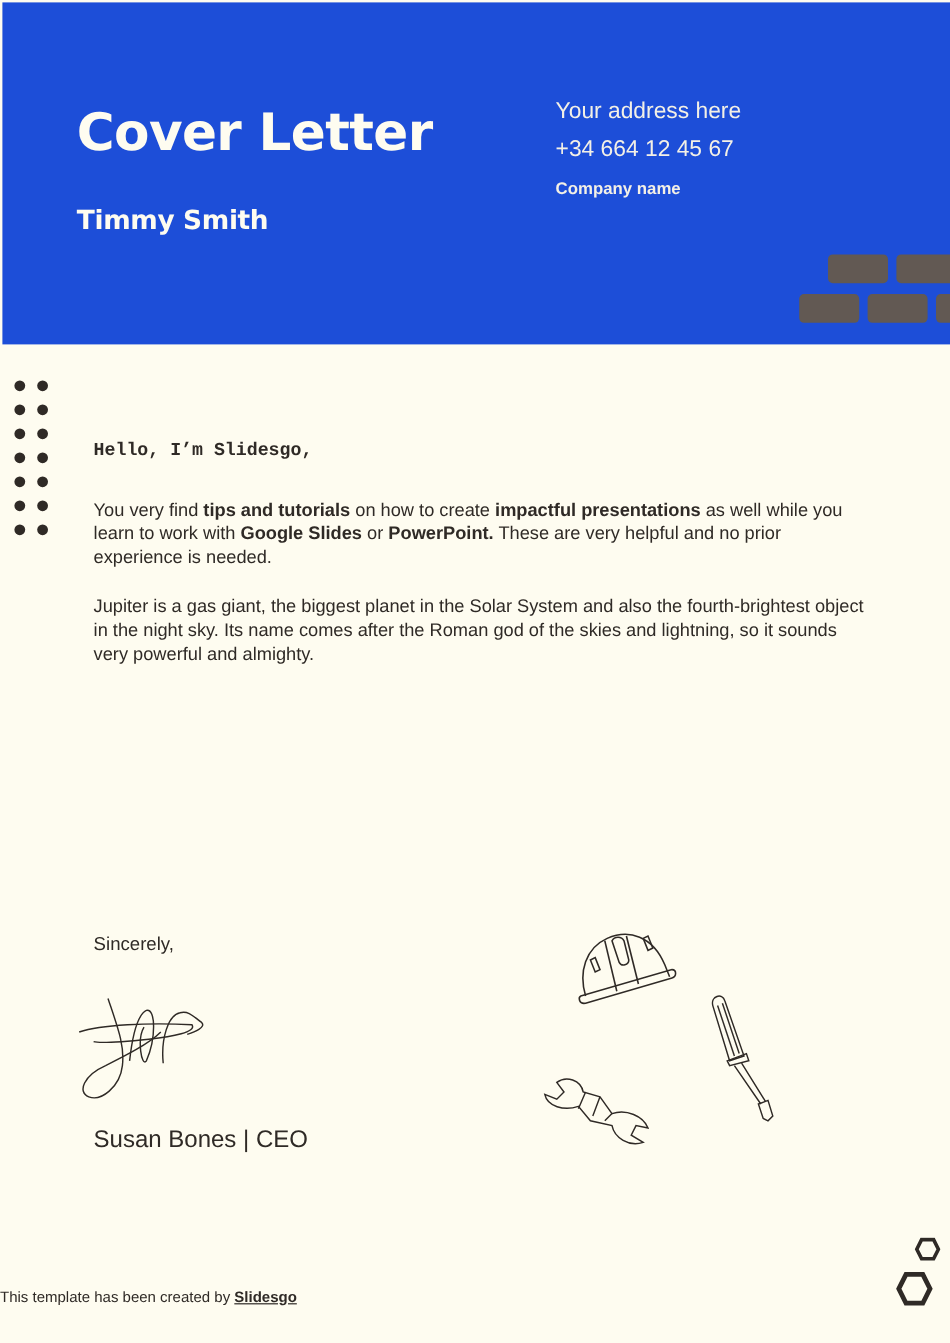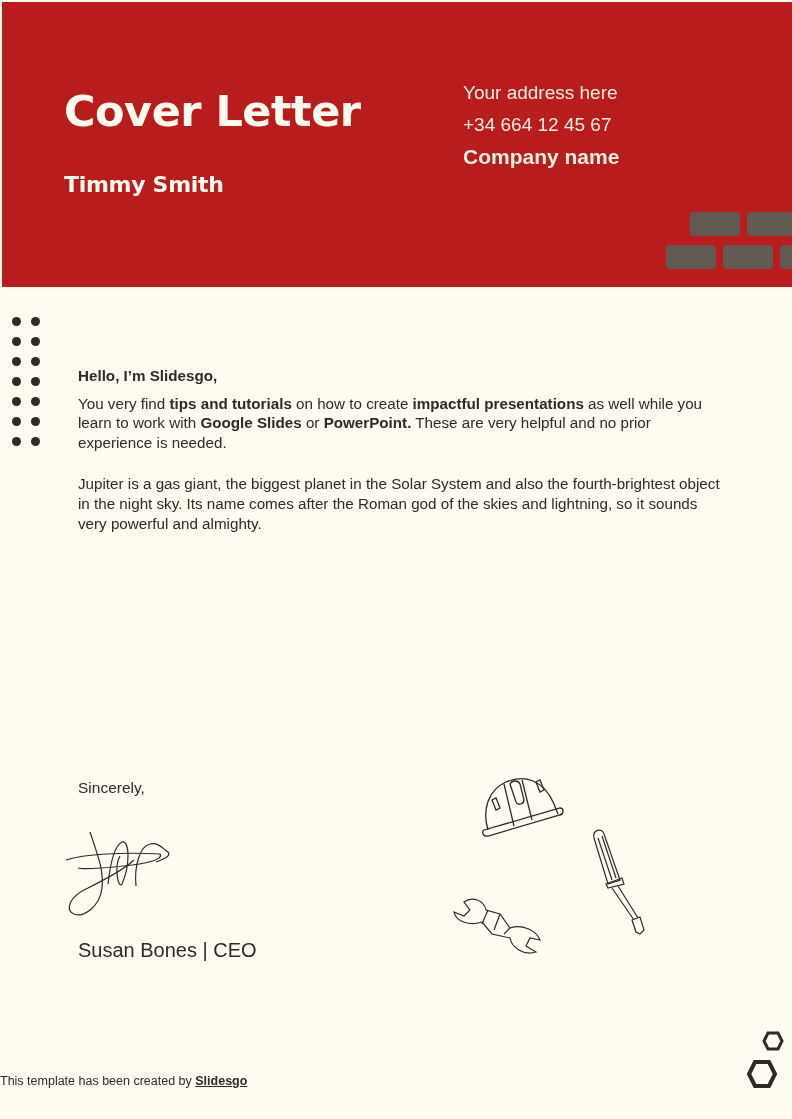--- a/index.html
+++ b/index.html
@@ -4,40 +4,40 @@
   <style>
     html, body { margin: 0; padding: 0; }
     body {
       width: 792px; height: 1119px; position: relative; overflow: hidden;
       background: #fefcf0;
       font-family: "Liberation Sans", sans-serif;
       color: #2f2a26;
     }
     .header {
       position: absolute; left: 2px; top: 2px; width: 790px; height: 285px;
-      background: #b91c1c; overflow: hidden;
+      background: #1d4ed8; overflow: hidden;
     }
     .title {
       position: absolute; left: 62px; top: 84px;
       font-family: "DejaVu Sans", sans-serif; font-weight: bold;
       font-size: 43px; color: #fefcf0; letter-spacing: -0.5px; margin: 0;
     }
     .name {
       position: absolute; left: 62px; top: 170px;
       font-family: "DejaVu Sans", sans-serif; font-weight: bold;
       font-size: 22px; color: #fefcf0; letter-spacing: -0.3px;
     }
     .contact { position: absolute; left: 461px; top: 79px; color: #f3f0e6; font-size: 19px; }
     .contact div { height: 32px; line-height: 24px; }
-    .contact .company { font-weight: bold; font-size: 21px; }
+    .contact .company { font-weight: bold; font-size: 14px; }
     .brick { position: absolute; height: 24px; background: #625953; border-radius: 4px; }
     .dots { position: absolute; left: 12px; top: 317px; }
     .dot { position: absolute; width: 9px; height: 9px; border-radius: 50%; background: #2f2a26; }
     .letter { position: absolute; left: 78px; top: 366px; width: 650px; font-size: 15.2px; line-height: 19.6px; color: #2f2a26; }
-    .greeting { font-weight: bold; margin: 0 0 8px 0; }
+    .greeting { font-weight: bold; margin: 0 0 30px 0; font-family: Liberation Mono, monospace; }
     .para { margin: 0 0 22px 0; }
     .para b { font-weight: bold; }
     .closing { position: absolute; left: 78px; top: 779px; font-size: 15.5px; }
     .signer { position: absolute; left: 78px; top: 939px; font-size: 20px; }
     .signature { position: absolute; left: 64px; top: 826px; }
     .illus { position: absolute; }
     .footer { position: absolute; left: 0; width: 792px; top: 1074px; font-size: 12.5px; color: #2f2a26; }
     .footer a { font-weight: bold; text-decoration: underline; color: #2f2a26; }
     .hex { position: absolute; }
   </style>

